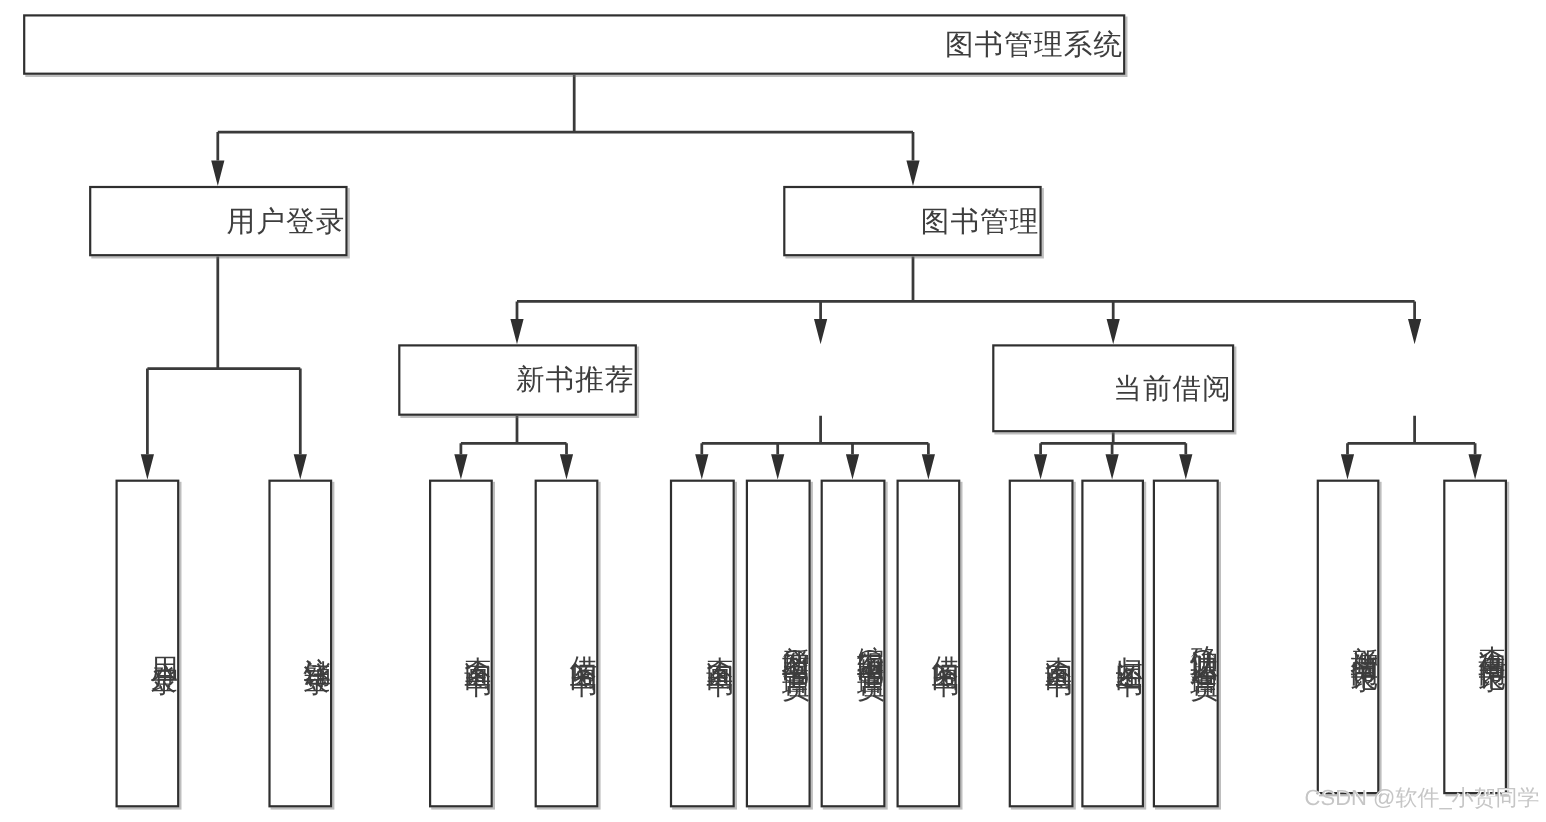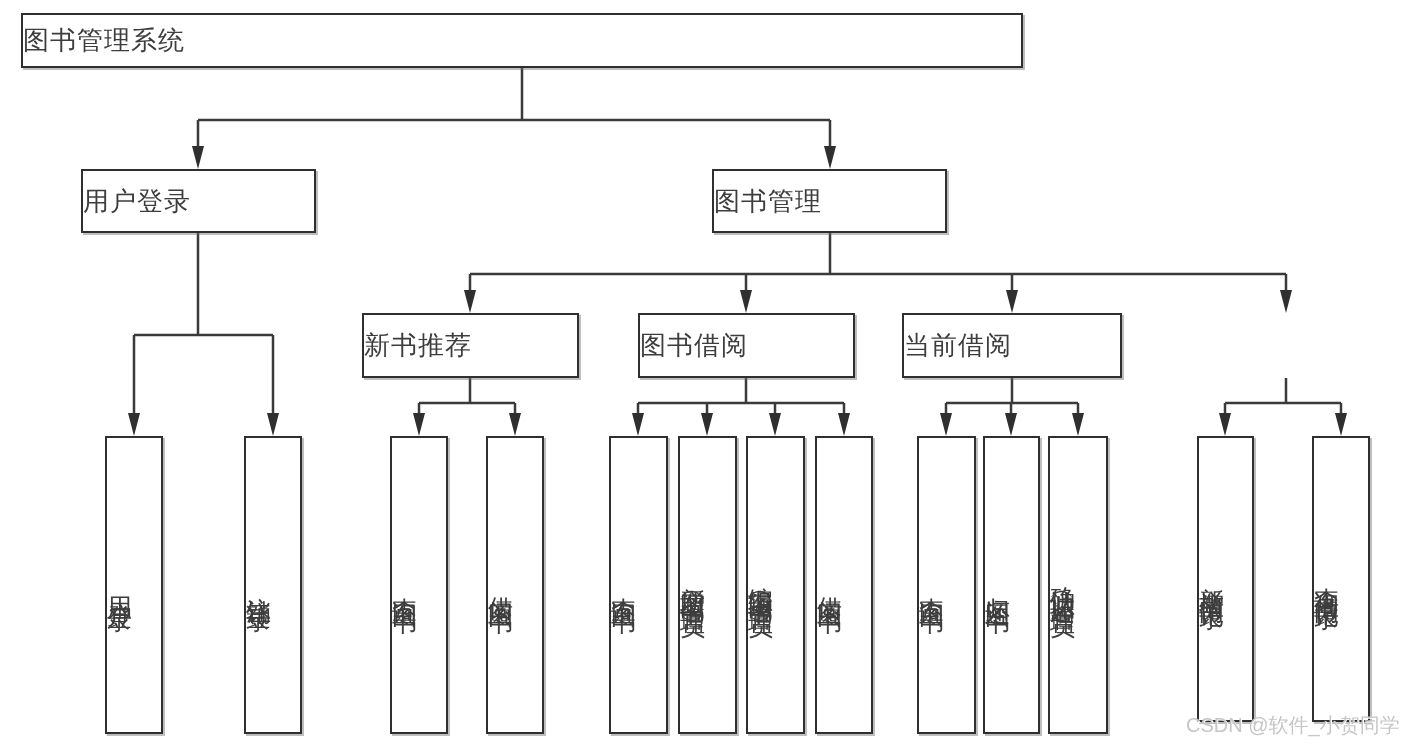--- a/index.html
+++ b/index.html
@@ -30,21 +30,21 @@
     stroke: none;
   }
   .node, .leaf {
     position: absolute;
     z-index: 2;
     background: #ffffff;
     border: 2px solid #2f2f2f;
     box-shadow: 2px 2px 0 rgba(110,110,110,0.45);
     display: flex;
     align-items: center;
-    justify-content: flex-start;
+    justify-content: flex-end;
   }
   .node span {
     font-size: 26px;
     letter-spacing: 1px;
     color: #3d3d3d;
     white-space: nowrap;
   }
   .leaf span {
     writing-mode: vertical-rl;
     text-orientation: mixed;
@@ -134,24 +134,21 @@
   <div class="node" style="left:81px;top:169px;width:235px;height:64px">
     <span>用户登录</span>
   </div>
   <div class="node" style="left:362px;top:313px;width:217px;height:65px">
     <span>新书推荐</span>
   </div>
 
   <div class="node" style="left:712px;top:169px;width:235px;height:64px">
     <span>图书管理</span>
   </div>
-  <div class="node" style="left:638px;top:313px;width:217px;height:65px">
-    <span>图书借阅</span>
-  </div>
-  <div class="node" style="left:902px;top:313px;width:220px;height:65px">
+  <div class="node" style="left:902px;top:313px;width:220px;height:80px">
     <span>当前借阅</span>
   </div>
 
   <div class="leaf" style="left:105px;top:436px;width:58px;height:298px">
     <span>用户登录</span>
   </div>
   <div class="leaf" style="left:244px;top:436px;width:58px;height:298px">
     <span>注销登录</span>
   </div>
 

